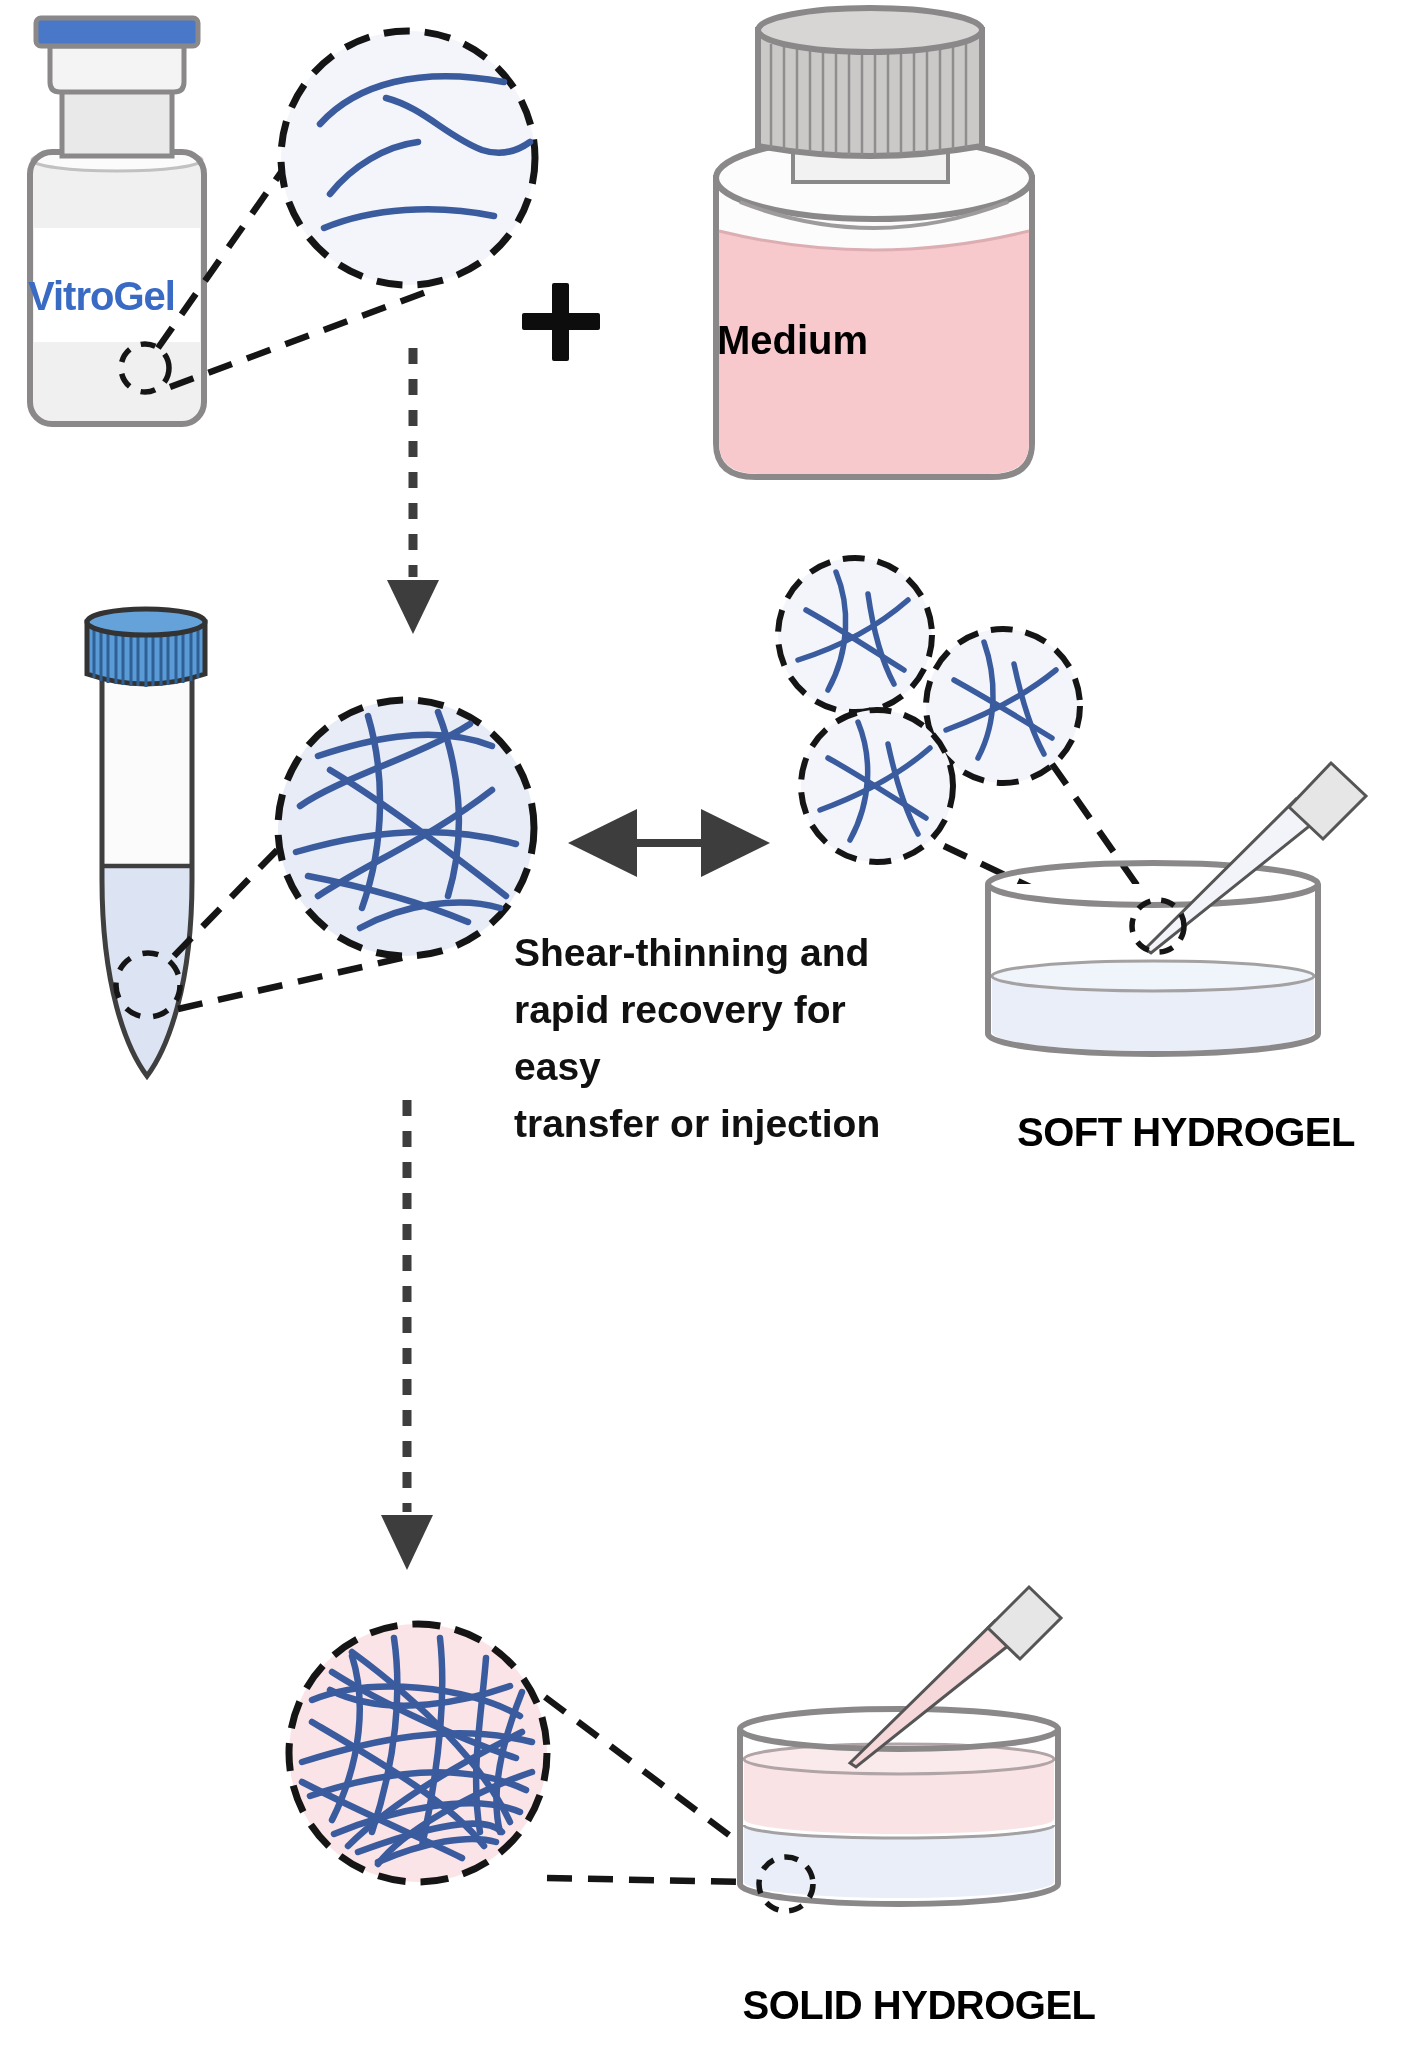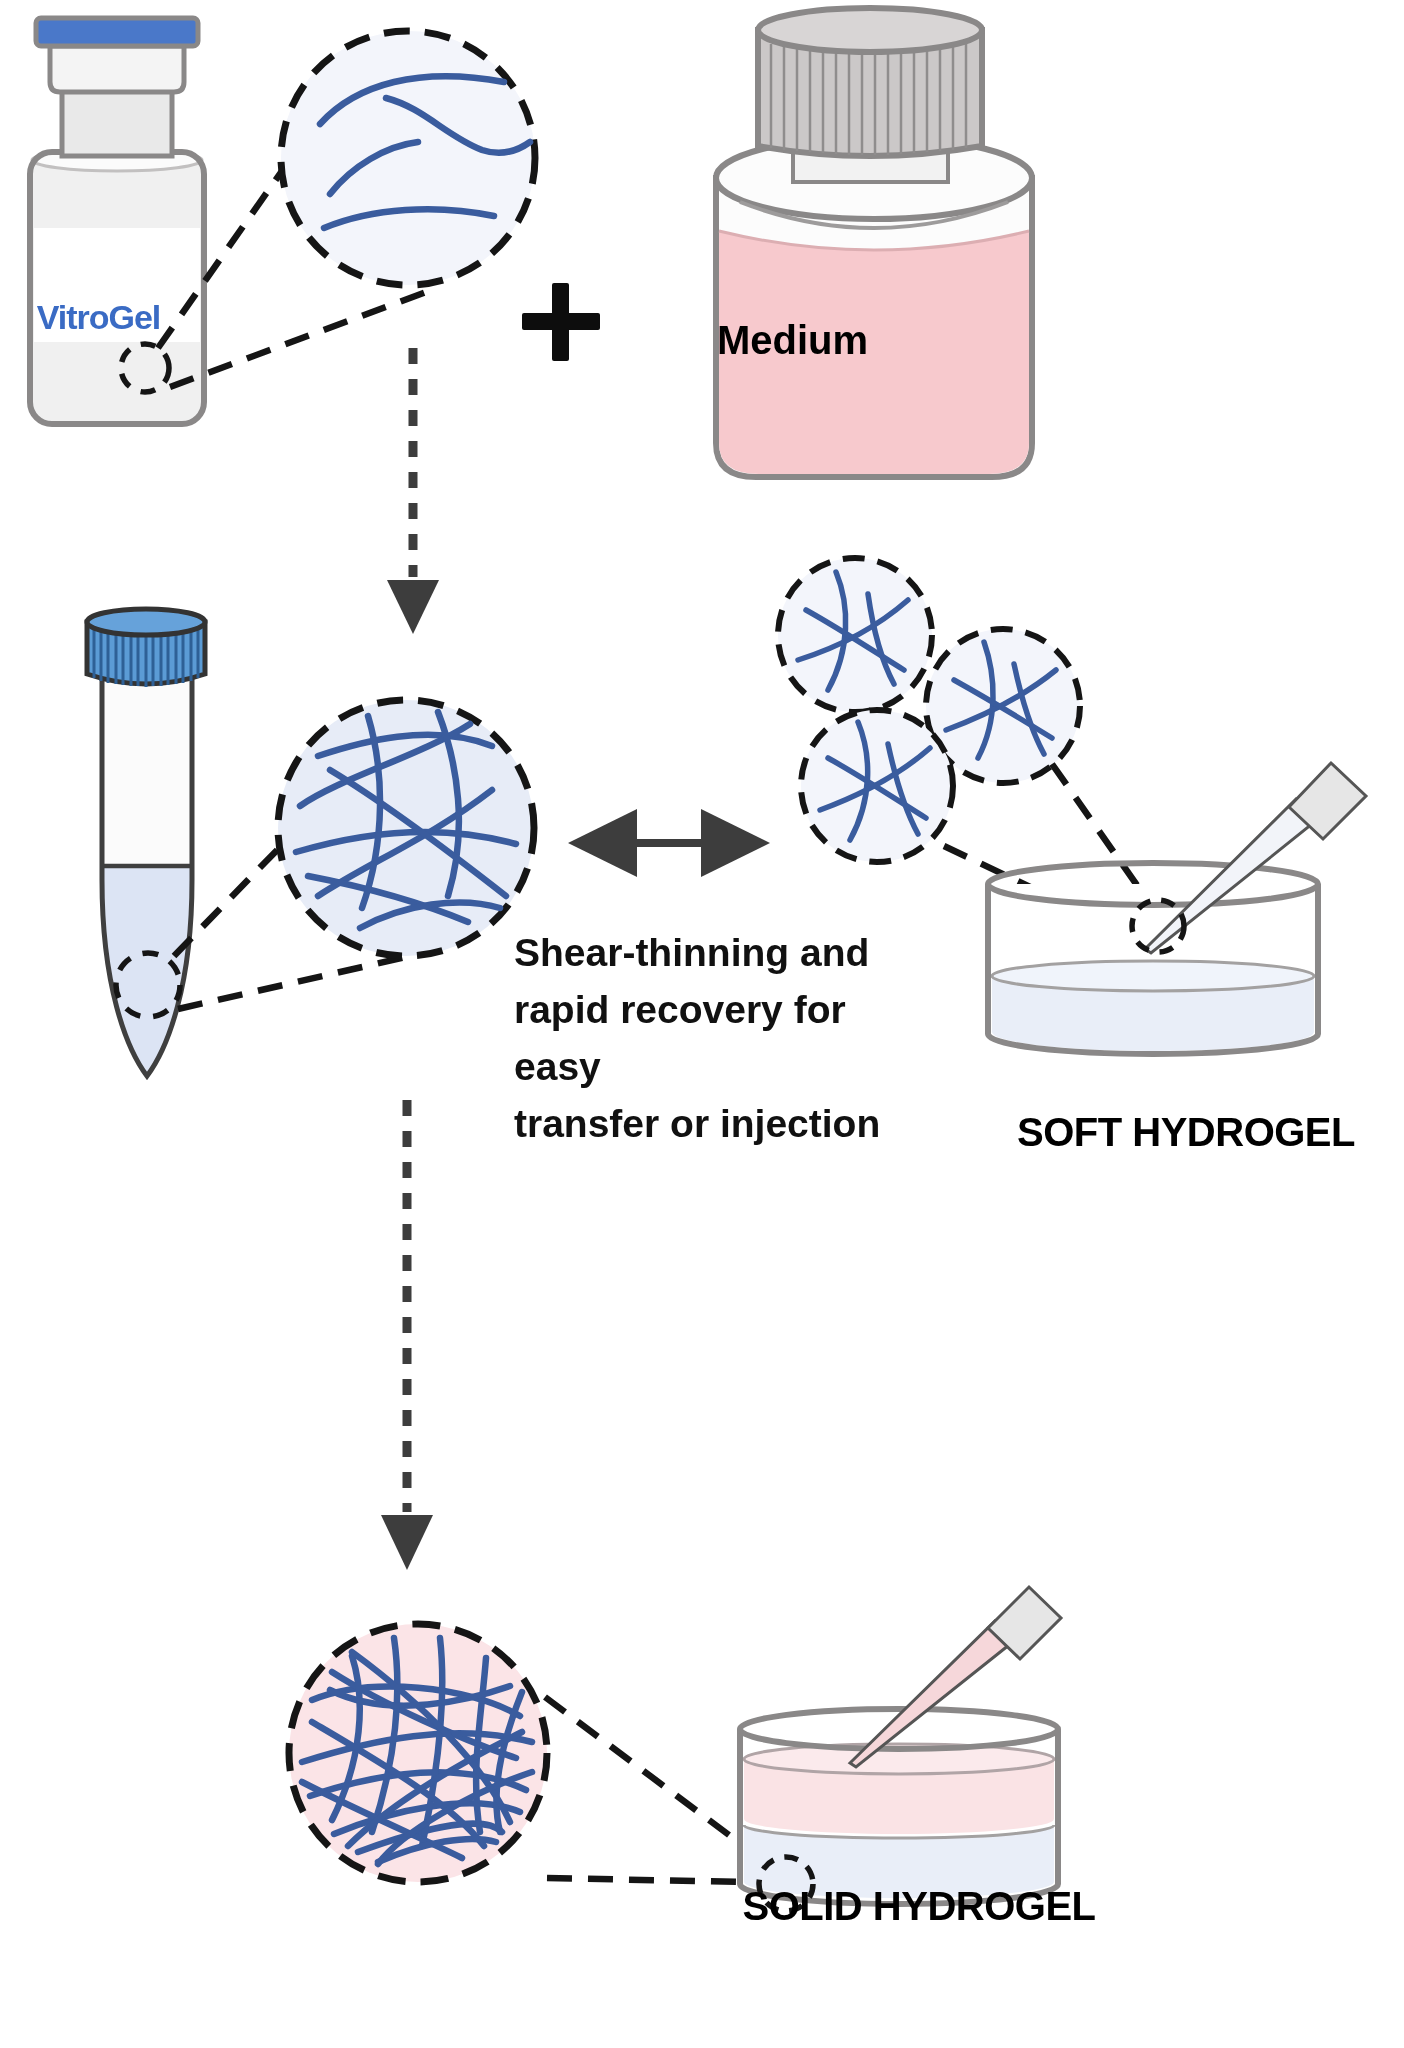--- a/index.html
+++ b/index.html
@@ -7,38 +7,37 @@
     position:relative;
     width:1404px;height:2048px;
     background:#ffffff;
     font-family:"Liberation Sans", sans-serif;
     overflow:hidden;
   }
   .canvas svg{position:absolute;left:0;top:0;}
   .label{position:absolute;color:#0d0d0d;}
   .label-vitrogel{
     left:28px;top:274px;width:141px;
-    text-align:center;font-size:34px;font-weight:700;letter-spacing:-1px;
+    text-align:center;font-size:40px;font-weight:700;letter-spacing:-1px;
     color:var(--brand-blue,#3a6bc4);
-    margin-top:24px;
   }
   .label-medium{
     left:717px;top:318px;width:315px;
     font-size:40px;font-weight:700;color:#000;
   }
   .caption{
     left:514px;top:924px;width:400px;
     font-size:39px;line-height:57px;font-weight:700;color:#111;
   }
   .label-soft{
     left:956px;top:1110px;width:460px;
     text-align:center;font-size:40px;font-weight:700;letter-spacing:-0.5px;color:#000;
   }
   .label-solid{
-    left:694px;top:1884px;width:450px;
+    left:694px;top:1983px;width:450px;
     text-align:center;font-size:40px;font-weight:700;letter-spacing:-0.5px;color:#000;
   }
   
   .strand{fill:none;stroke:var(--strand-blue,#3a5c9e);stroke-width:6.5;stroke-linecap:round;}
   .strand-sm{stroke-width:5.5;}
   .dashc{fill:none;stroke:#151515;}
   .conn{fill:none;stroke:#151515;stroke-width:6.5;stroke-dasharray:25 16;}
   .arrowdash{fill:none;stroke:var(--arrow-dark,#3d3d3d);stroke-width:9;stroke-dasharray:16 15;}
   .arrowhead{fill:var(--arrow-dark,#3d3d3d);stroke:none;}
   .fill-net-pale{fill:var(--paler-blue-fill,#f3f5fb);}

